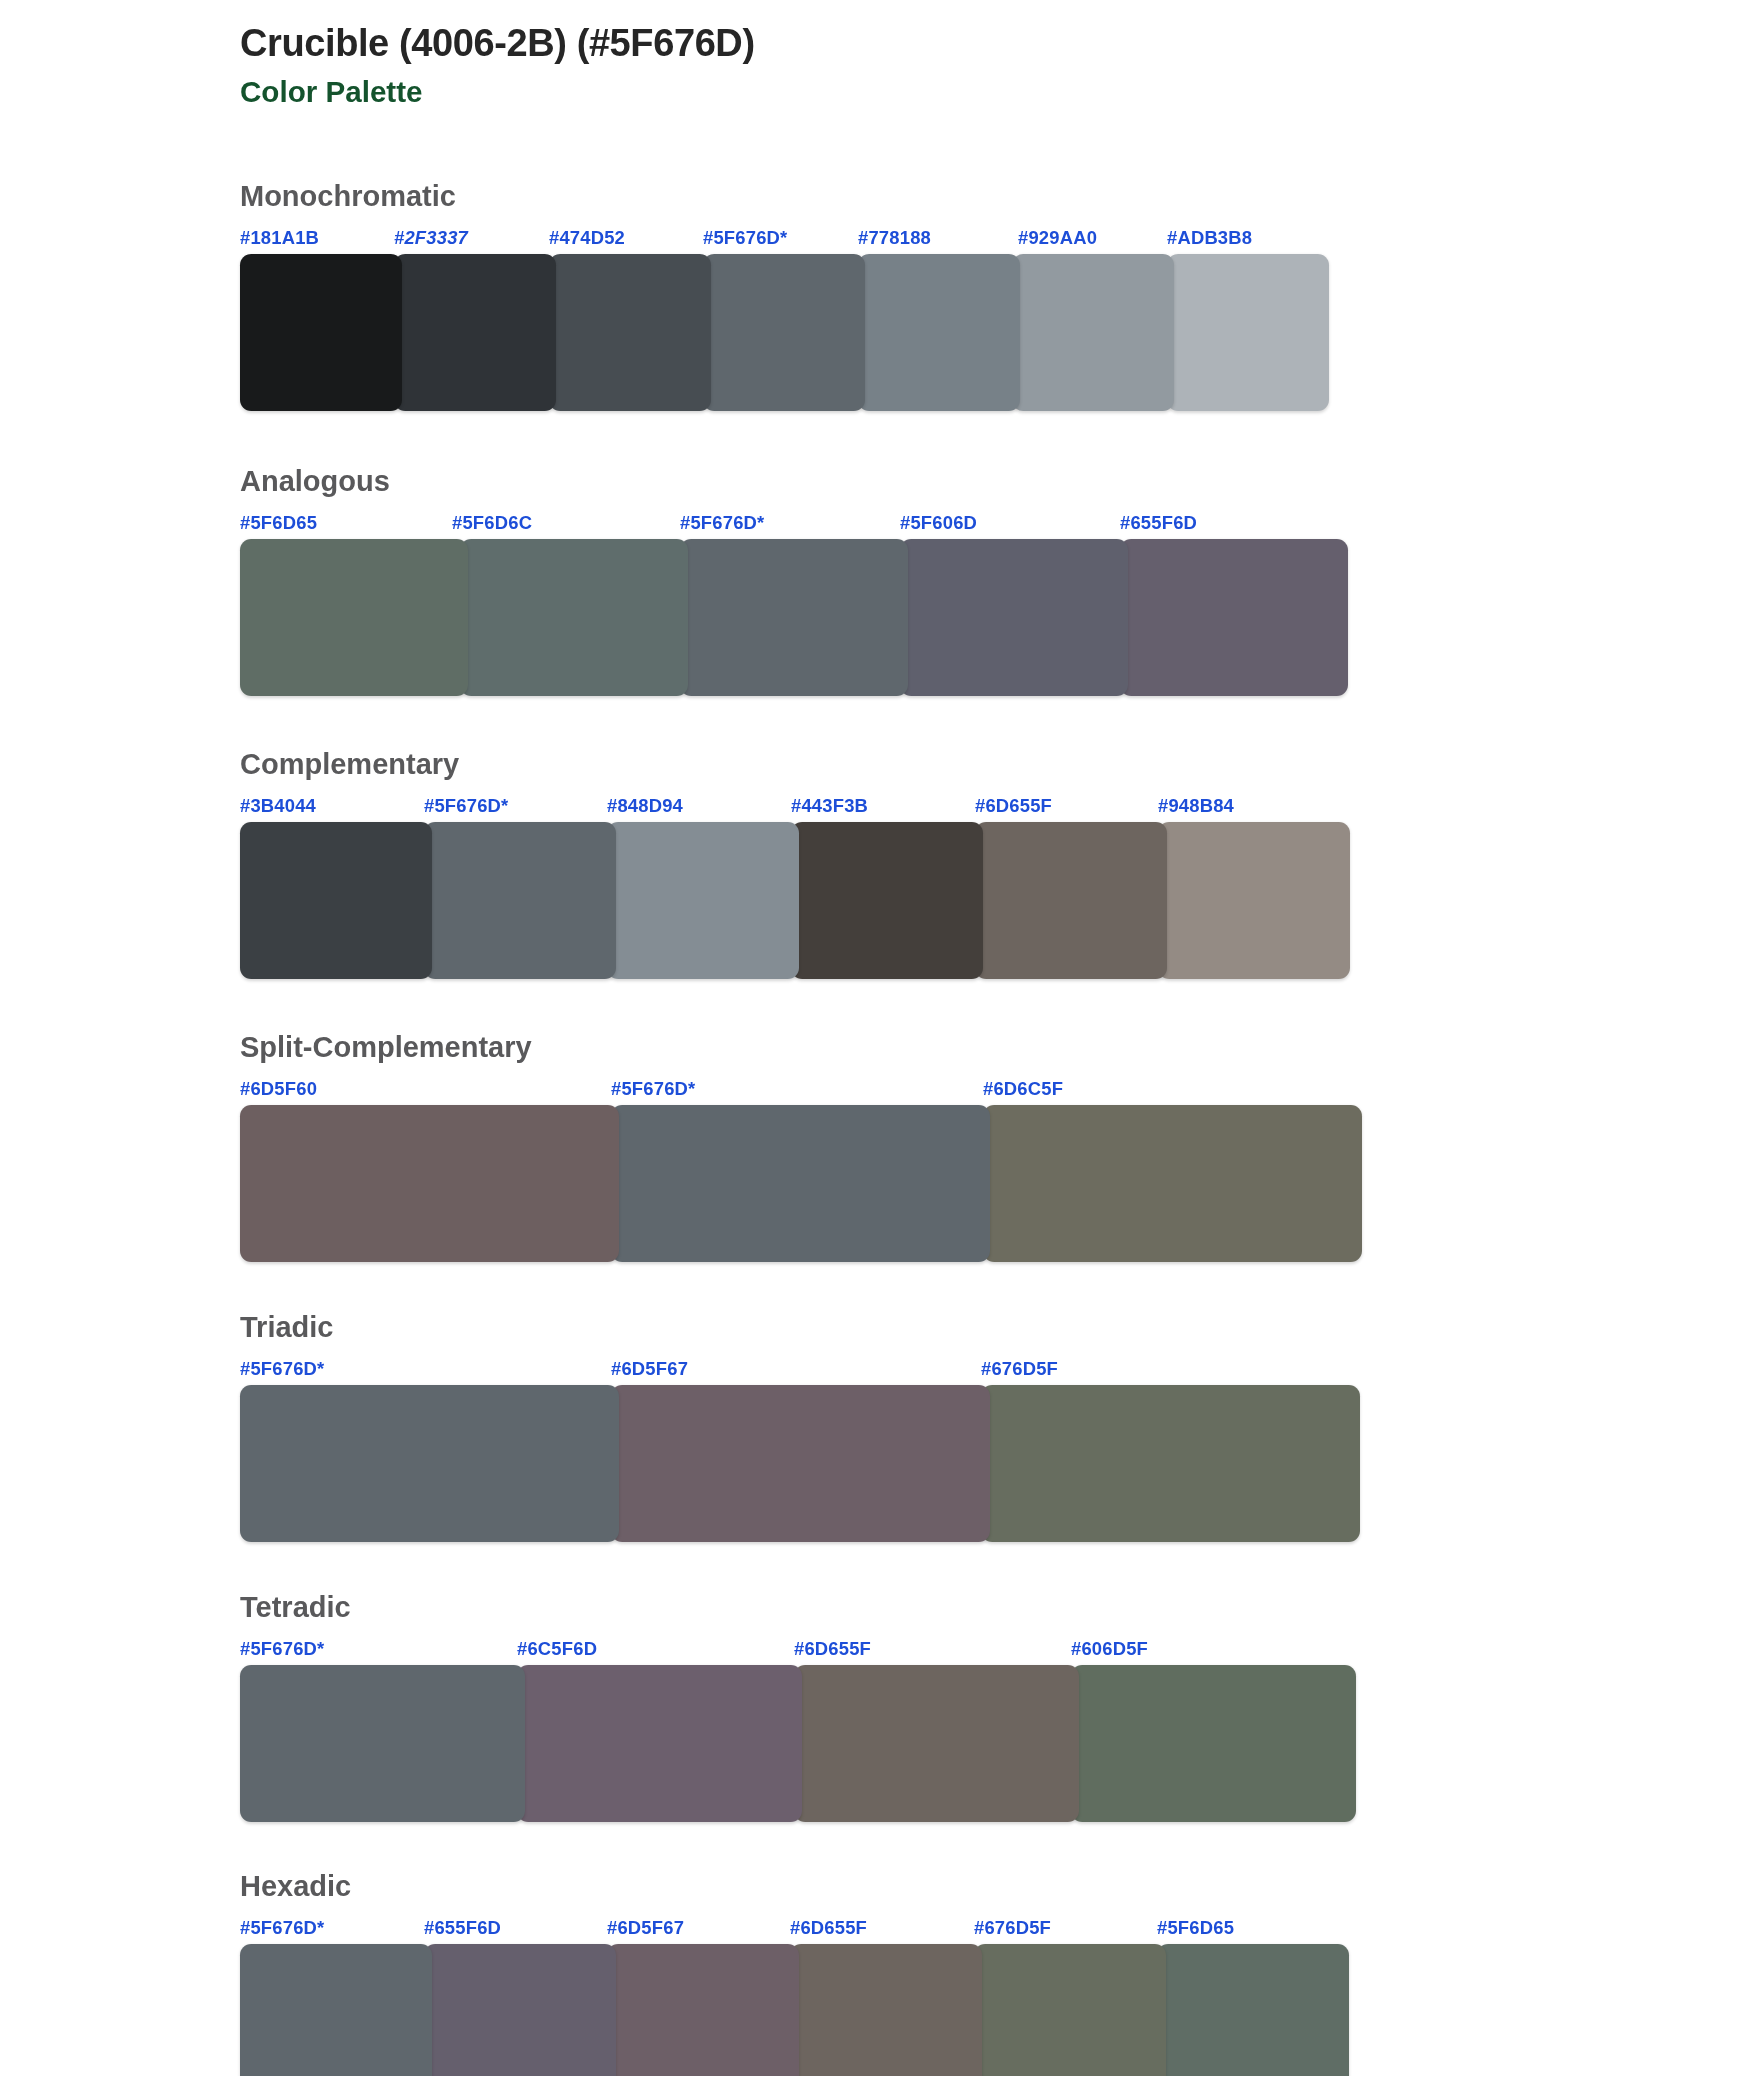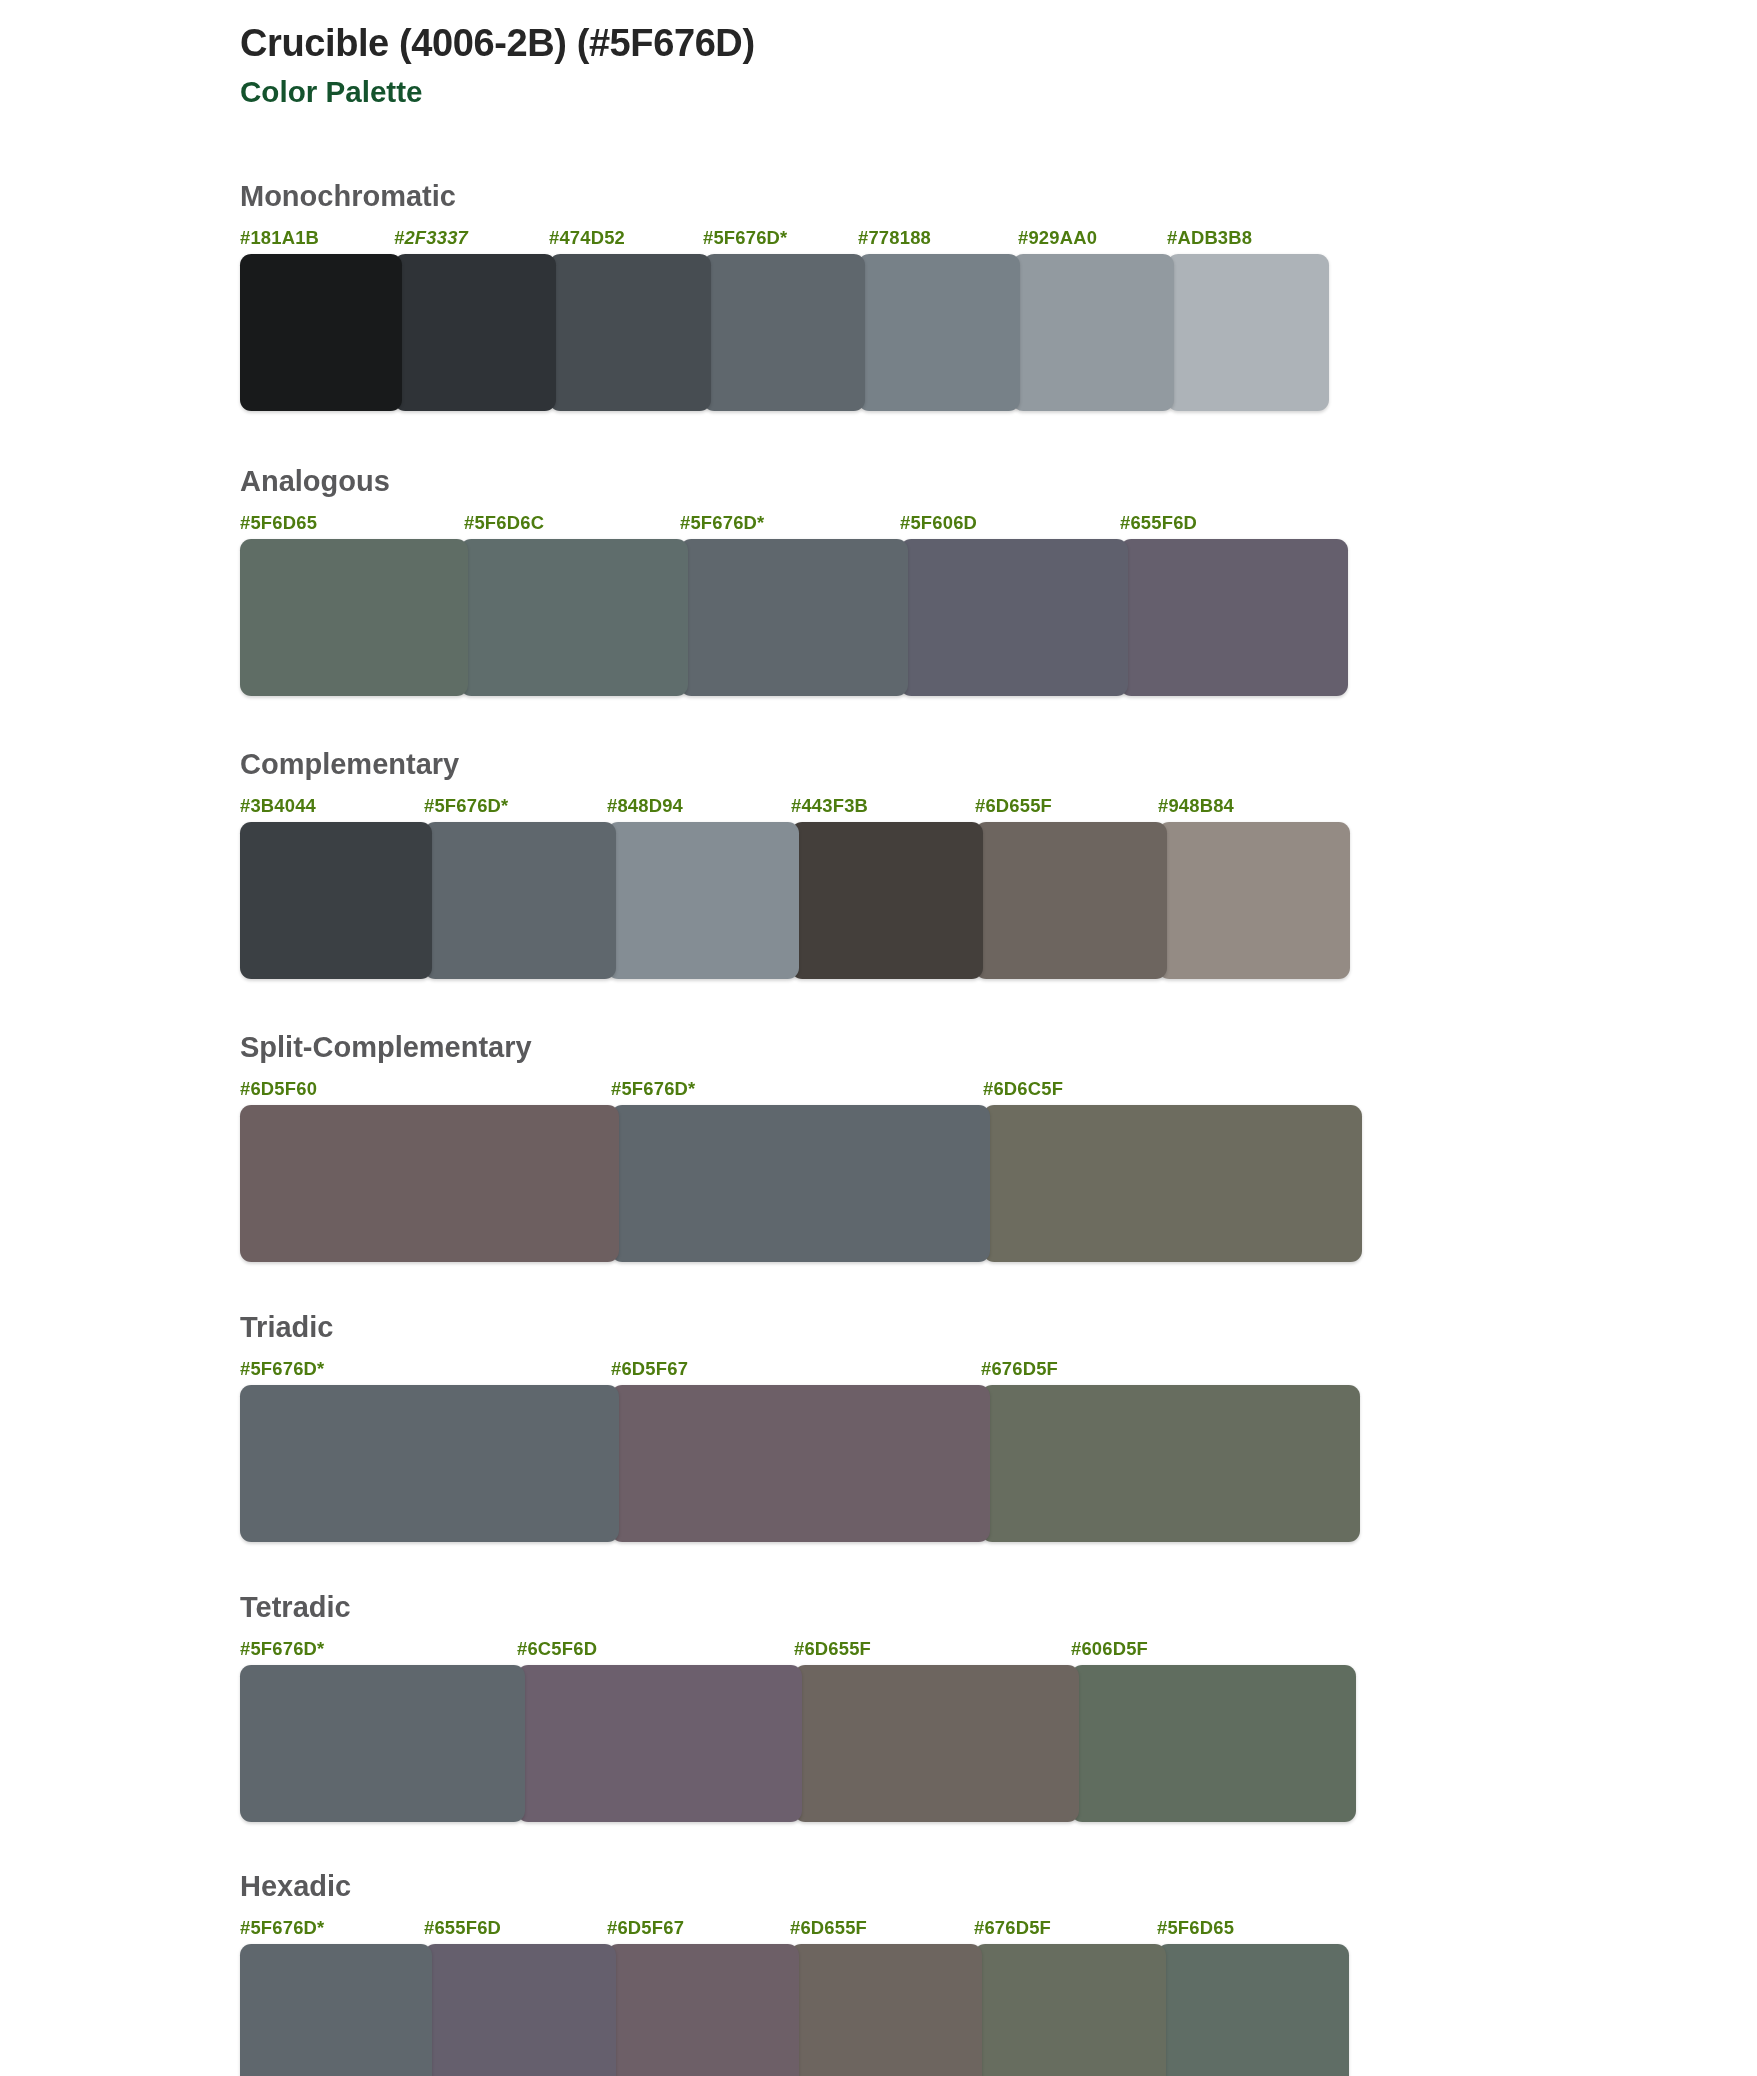--- a/index.html
+++ b/index.html
@@ -68,21 +68,21 @@
   .swatch-labels {
     position: relative;
     height: 27px;
     margin: 16px 0 0 240px;
   }
   .swatch-label {
     position: absolute;
     top: 0;
     font-size: 18.4px;
     font-weight: bold;
-    color: #4d7c0f;
+    color: #1d4ed8;
     white-space: nowrap;
     letter-spacing: 0.2px;
     text-align: right;
   }
   .swatch-row {
     position: relative;
     margin-left: 240px;
     height: 157px;
   }
   .swatch {
@@ -144,21 +144,21 @@
           <div class="swatch" title="#5F676D*" style="left: 463px; width: 162px; background: rgb(95, 103, 109); z-index: 4;"></div>
           <div class="swatch" title="#778188" style="left: 618px; width: 162px; background: rgb(119, 129, 136); z-index: 3;"></div>
           <div class="swatch" title="#929AA0" style="left: 772px; width: 162px; background: rgb(146, 154, 160); z-index: 2;"></div>
           <div class="swatch" title="#ADB3B8" style="left: 927px; width: 162px; background: rgb(173, 179, 184); z-index: 1;"></div>
         </div>
       </div>
       <div class="section sec-ana">
         <div class="section-title">Analogous</div>
         <div class="swatch-labels">
           <span class="swatch-label" style="left: 0px;">#5F6D65</span>
-          <span class="swatch-label" style="left: 224px;">#5F6D6C</span>
+          <span class="swatch-label" style="left: 212px;">#5F6D6C</span>
           <span class="swatch-label" style="left: 440px;">#5F676D*</span>
           <span class="swatch-label" style="left: 660px;">#5F606D</span>
           <span class="swatch-label" style="left: 880px;">#655F6D</span>
         </div>
         <div class="swatch-row" style="width: 1101px;">
           <div class="swatch" title="#5F6D65" style="left: 0px; width: 228px; background: rgb(95, 109, 101); z-index: 5;"></div>
           <div class="swatch" title="#5F6D6C" style="left: 220px; width: 228px; background: rgb(95, 109, 108); z-index: 4;"></div>
           <div class="swatch" title="#5F676D*" style="left: 440px; width: 228px; background: rgb(95, 103, 109); z-index: 3;"></div>
           <div class="swatch" title="#5F606D" style="left: 660px; width: 228px; background: rgb(95, 96, 109); z-index: 2;"></div>
           <div class="swatch" title="#655F6D" style="left: 880px; width: 228px; background: rgb(101, 95, 109); z-index: 1;"></div>

